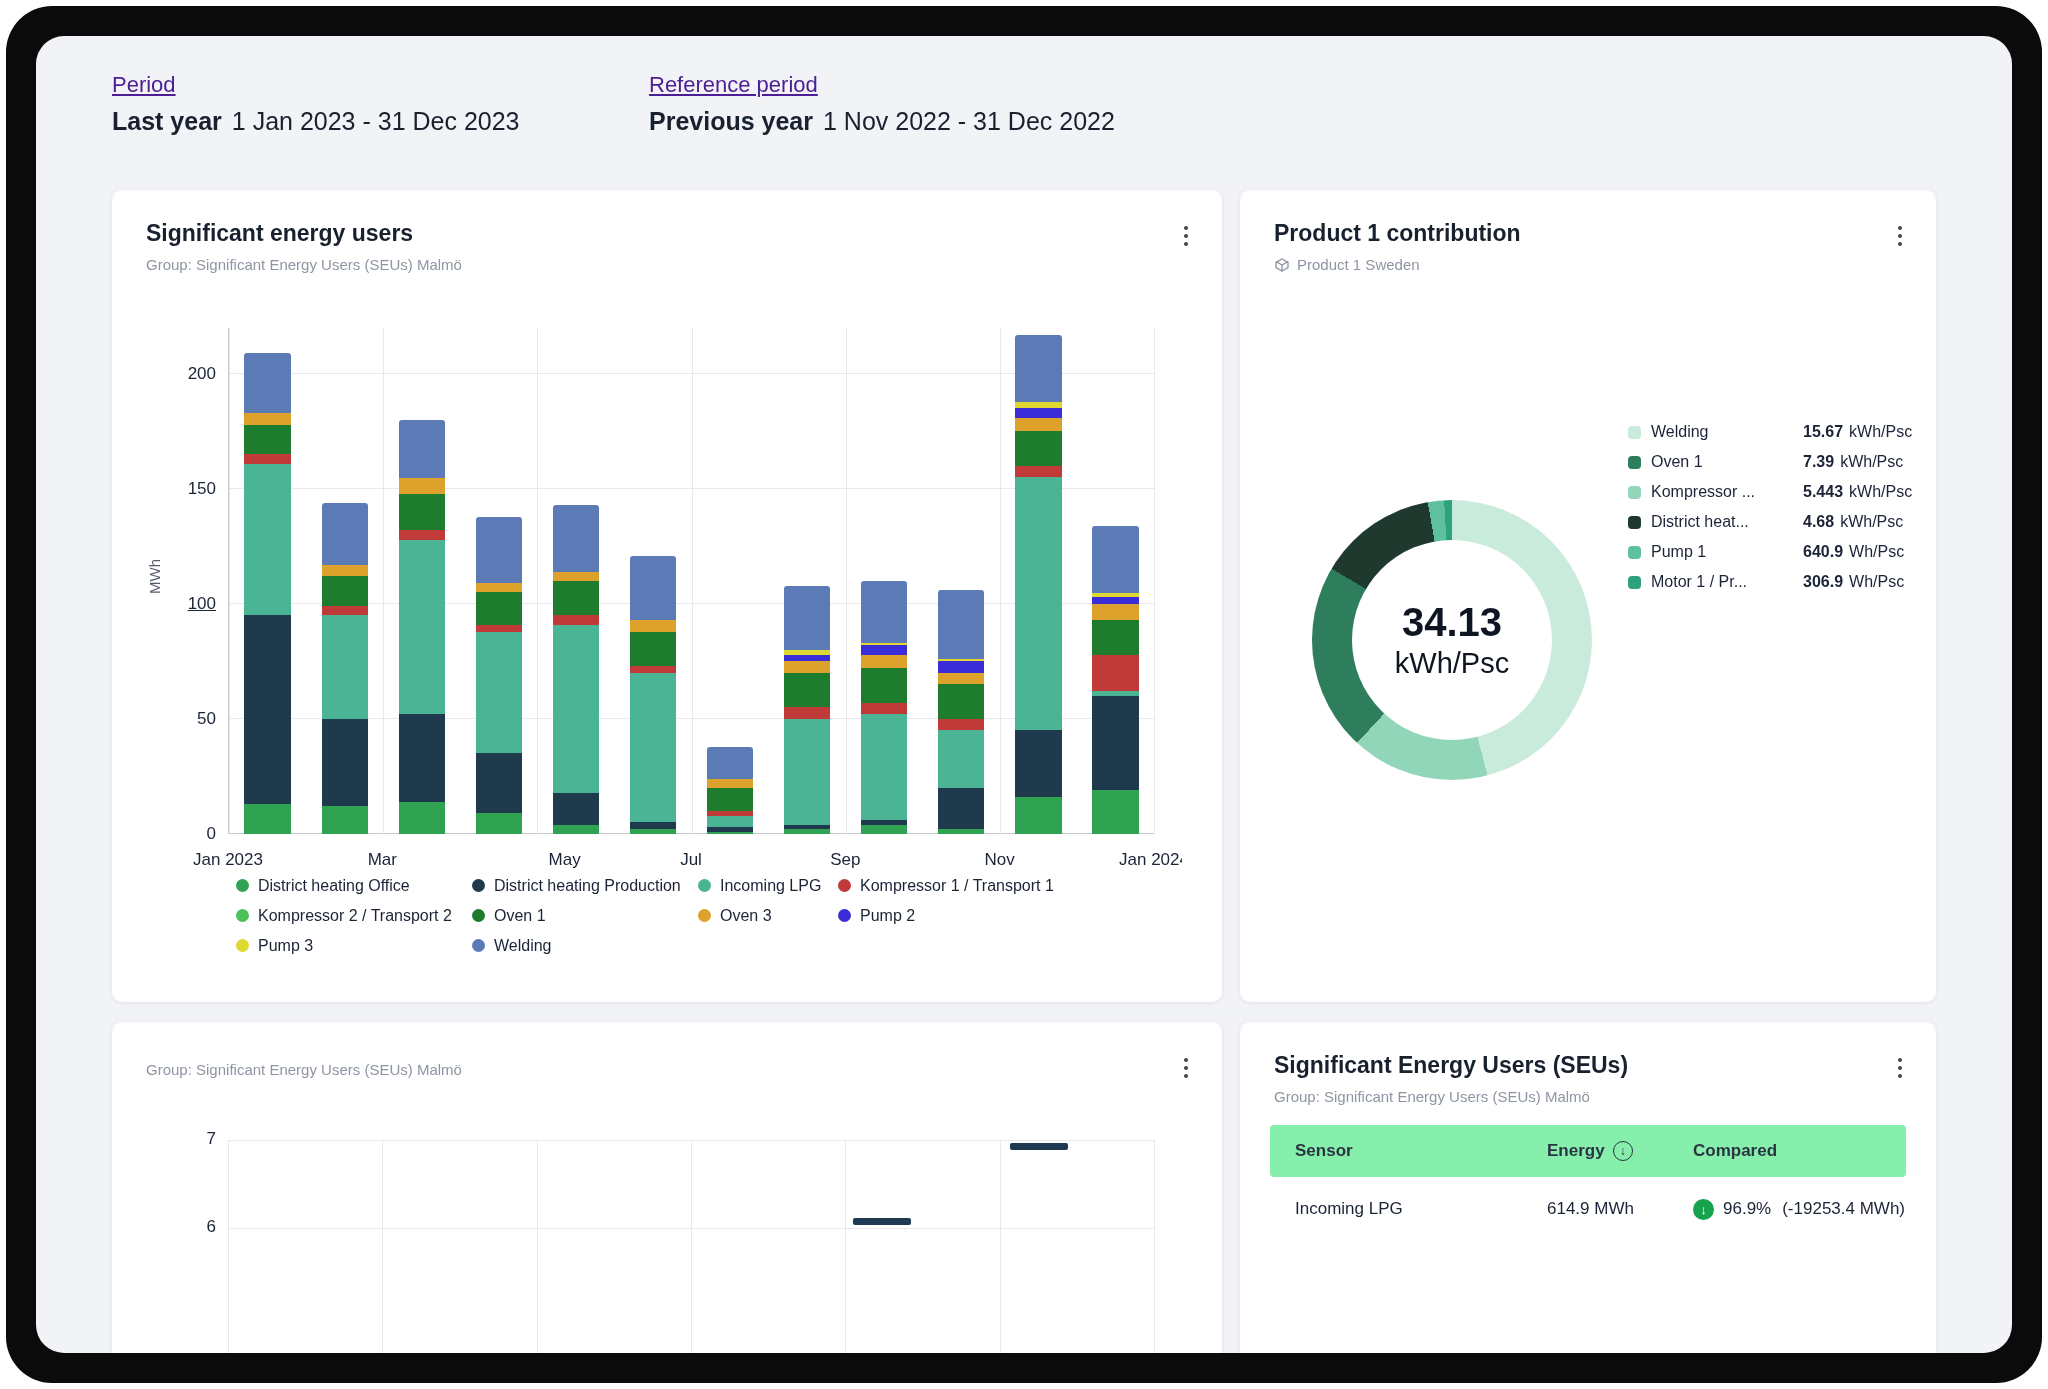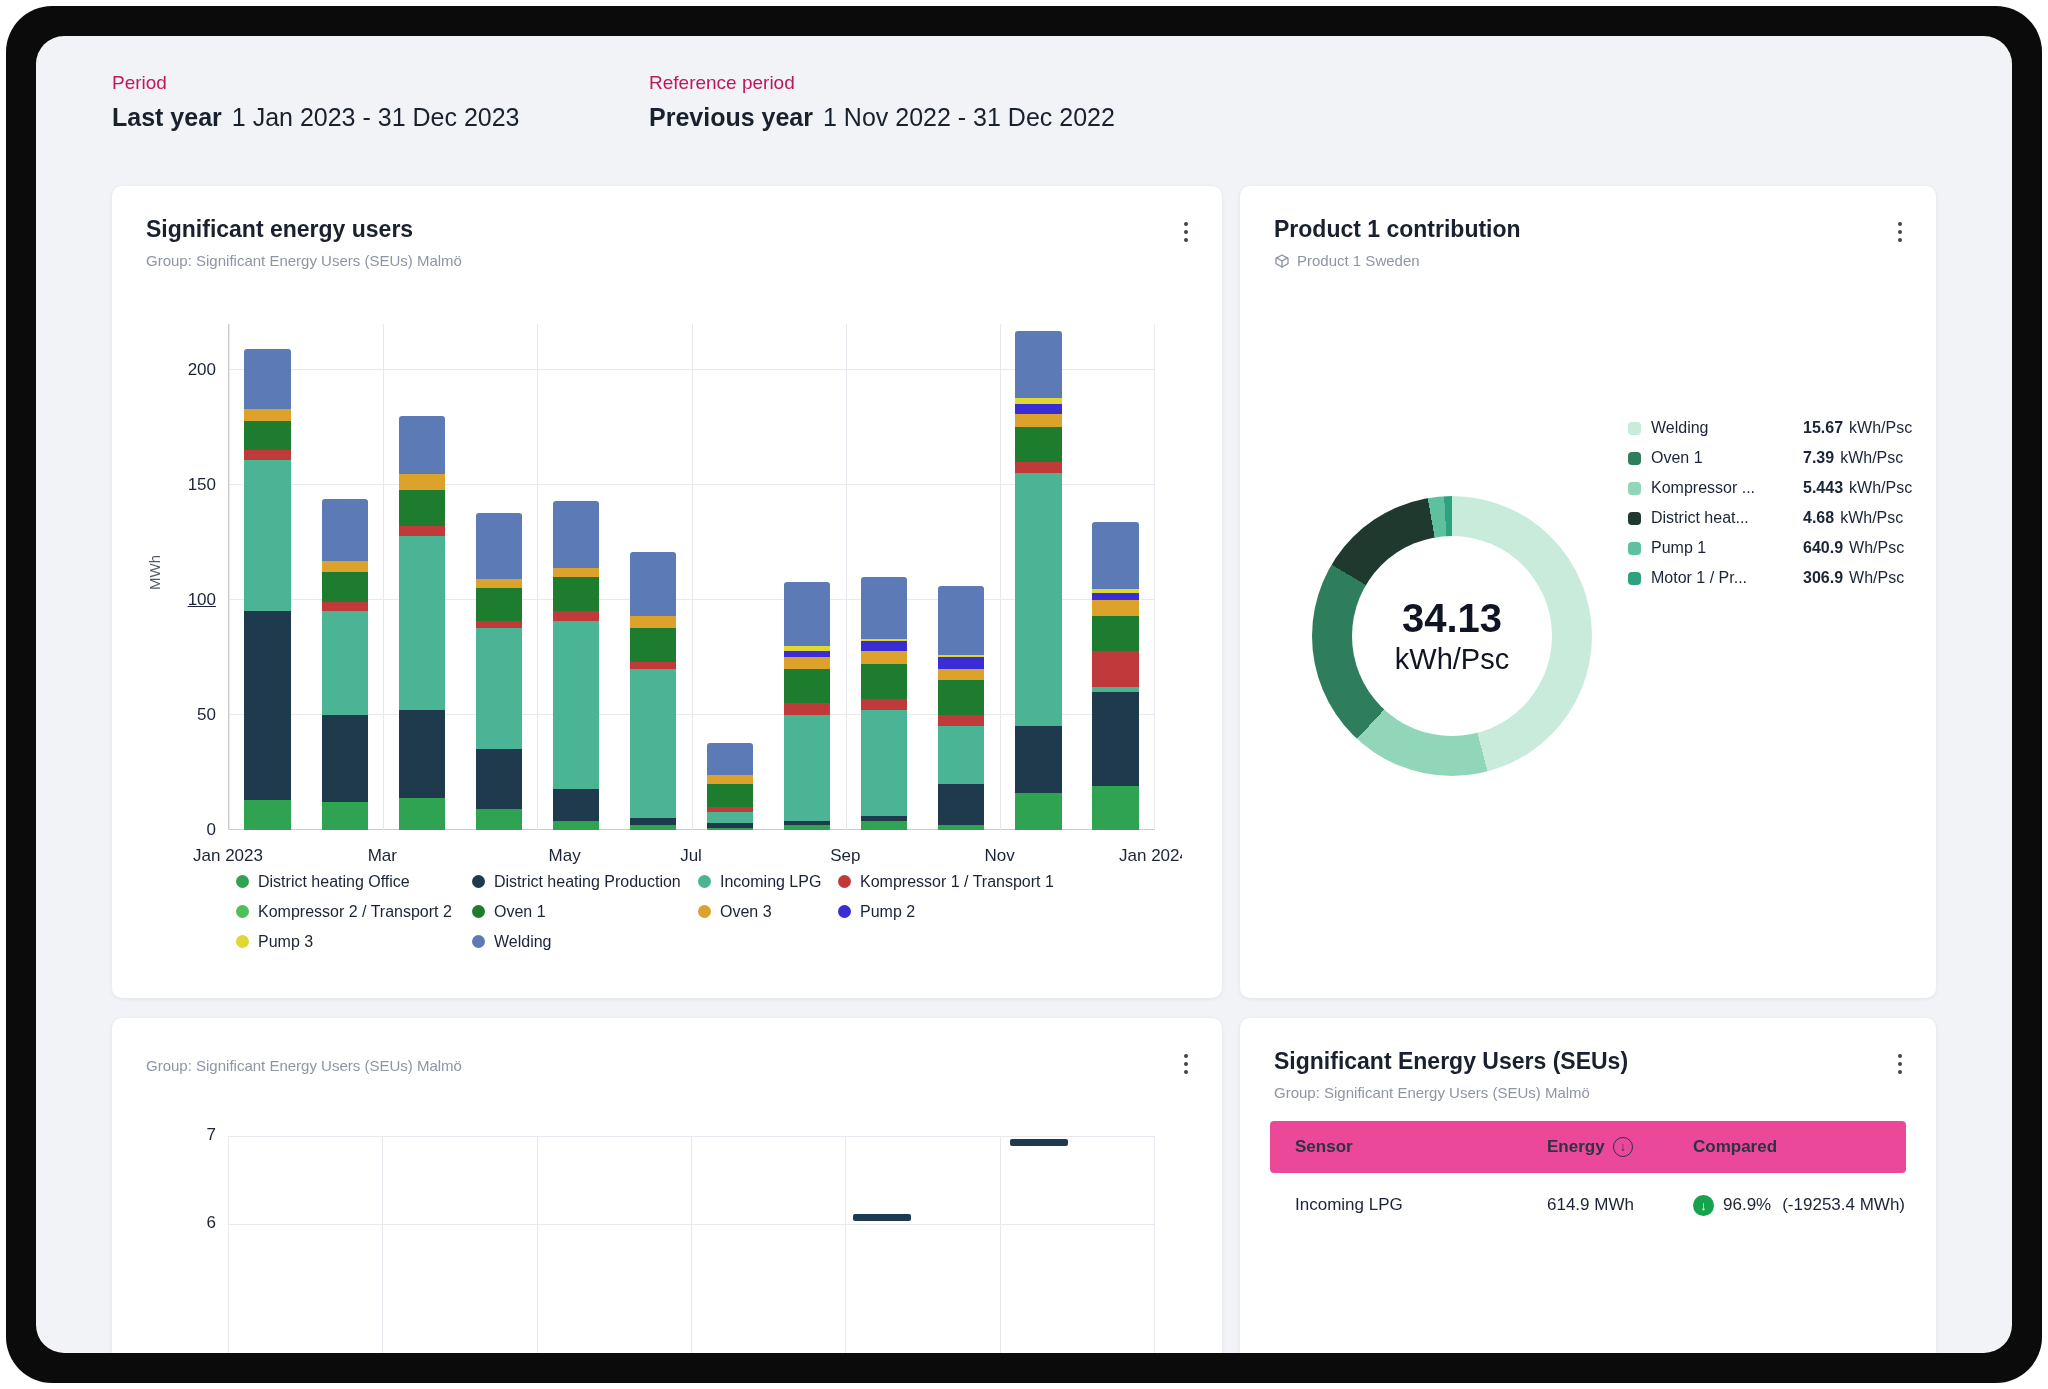--- a/index.html
+++ b/index.html
@@ -6,21 +6,21 @@
   html,body { width:2048px; height:1389px; background:#ffffff; overflow:hidden;
               font-family:"Liberation Sans", sans-serif; color:#19202e; }
   .device { position:absolute; inset:6px; background:#0b0b0c; border-radius:46px; }
   .frame  { position:absolute; inset:30px; background:#f2f3f7; border-radius:28px; overflow:hidden; }
 
   .content { padding:0 76px; }
   h1 { margin-top:56px; font-size:40px; font-weight:700; letter-spacing:-.5px; color:#19202e; }
 
   .periods { display:flex; margin-top:36px; }
   .period-block:first-child { width:537px; }
-  .p-label { font-size:19px; color:#be185d; }
+  .p-label { font-size:22px; color:#4c1d95;text-decoration:underline; }
   .p-value { margin-top:9px; font-size:25px; color:#19202e; }
   .p-value b { font-weight:700; margin-right:10px; }
 
   .grid { margin-top:54px; display:grid; grid-template-columns:1110px 1fr;
           grid-template-rows:812px 560px; gap:20px 18px; }
 
   .card { background:#fff; border-radius:10px; box-shadow:0 1px 4px rgba(24,39,75,.08); position:relative; }
   .card-head { display:flex; justify-content:space-between; align-items:flex-start; padding:30px 26px 0 34px; }
   .card-title { font-size:23px; font-weight:700; color:#19202e; }
   .card-sub { margin-top:9px; font-size:15px; color:#8e95a3; display:flex; align-items:center; gap:7px; }
@@ -63,21 +63,21 @@
   .dlegend-row b { font-weight:700; margin-right:6px; }
 
   
   .mini-area { position:relative; margin:0 34px; height:420px; }
   .mini-plot { position:absolute; left:82px; top:56px; width:926px; height:360px; }
   .dash { position:absolute; height:7px; border-radius:2px; background:#1d3a52; }
 
   
   .table-wrap { margin:20px 30px 0; }
   .trow { display:grid; grid-template-columns:252px 146px 1fr; align-items:center; padding-left:25px; }
-  .thead { height:52px; background:#ec4899; border-radius:4px; font-size:17px; font-weight:700; color:#2b3442; }
+  .thead { height:52px; background:#86efac; border-radius:4px; font-size:17px; font-weight:700; color:#2b3442; }
   .tbody-row { height:64px; font-size:17px; color:#1b2437; }
   .th-energy { display:flex; align-items:center; gap:8px; }
   .sort-circ { width:20px; height:20px; border:1.5px solid #2b3442; border-radius:50%;
                display:flex; align-items:center; justify-content:center; font-size:12px; font-weight:700; }
   .cmp { display:flex; align-items:center; gap:9px; }
   .cmp .green-circ { width:21px; height:21px; border-radius:50%; background:#17a24e; color:#fff;
                      display:flex; align-items:center; justify-content:center; font-size:13px; font-weight:700; }
   .cmp .delta { margin-left:2px; }
 
   .cube-svg { flex:0 0 auto; }

